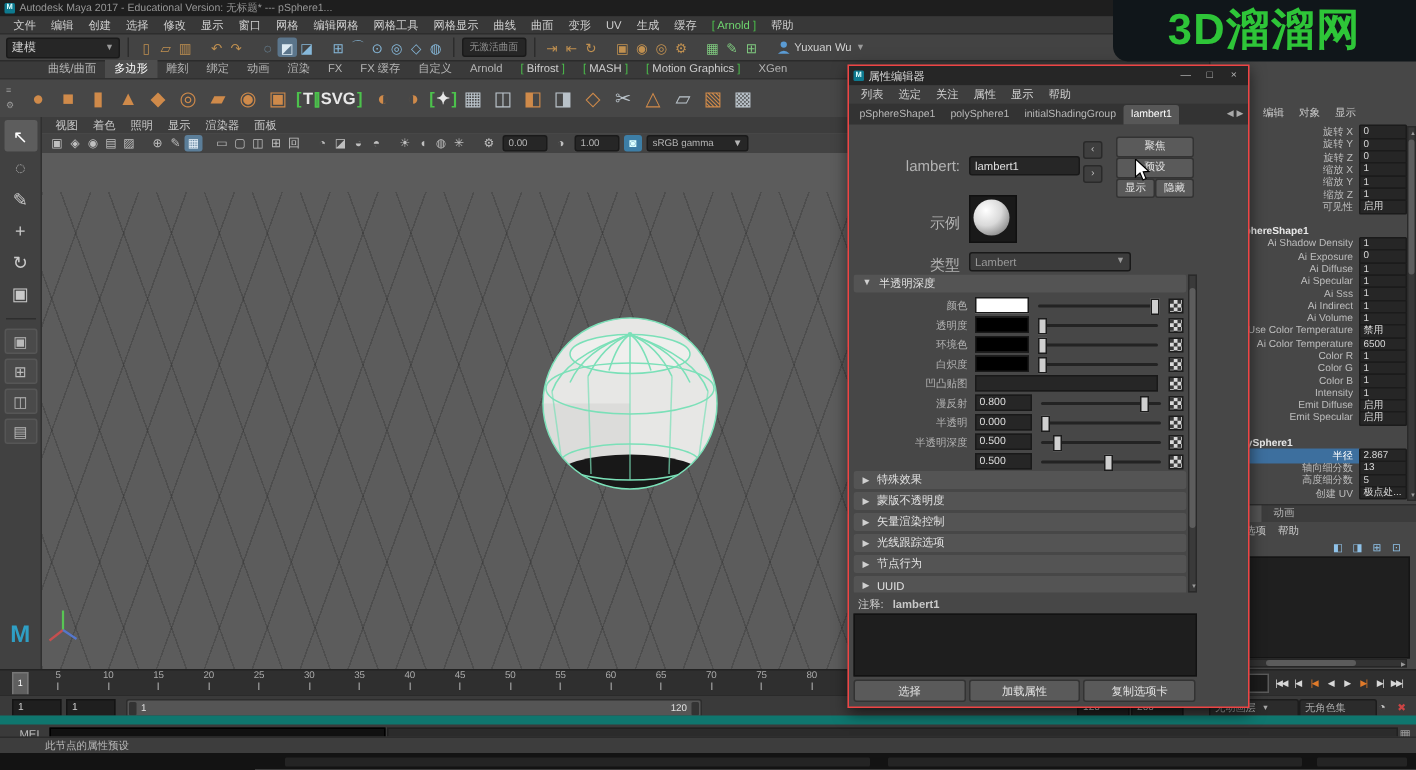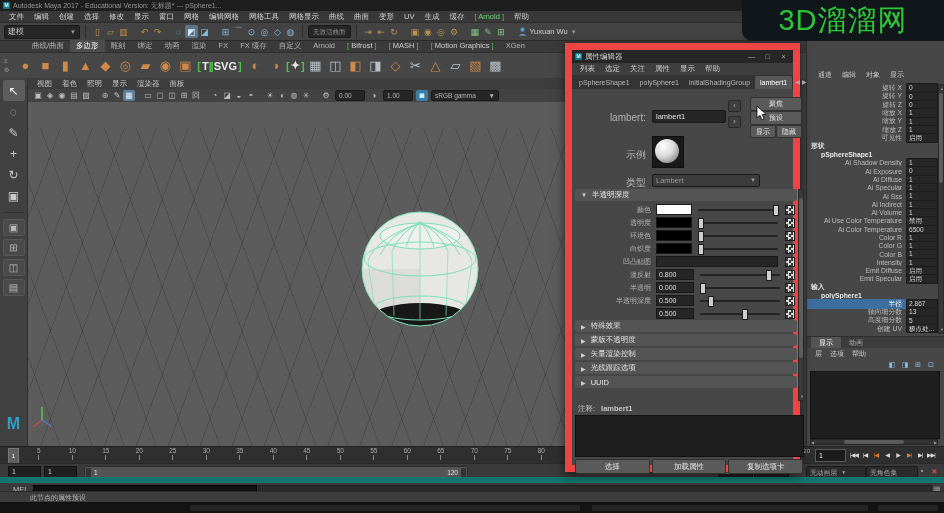--- a/index.html
+++ b/index.html
@@ -84,21 +84,21 @@
   .le-tab{padding:0 8px;font-size:7px;line-height:12px;color:#b5b5b5}
   .le-tab.active{background:#555;color:#fff}
   .le-menus{position:absolute;left:0;top:309px;width:138px;height:10px;display:flex;padding-left:4px;box-sizing:border-box}
   .le-menus .mi{padding:0 4px;font-size:7px;color:#c9c9c9}
   .le-icons{position:absolute;right:8px;top:320px;display:flex;gap:3px}
   .le-ico{width:10px;height:9px;display:flex;align-items:center;justify-content:center;font-size:7px;color:#8fc2e9}
   .le-list{position:absolute;left:3px;top:331px;width:128px;height:66px;background:#1f1f1f;border:1px solid #151515}
   .hsb{position:absolute;left:3px;top:399px;width:128px;height:6px;background:#333;border:1px solid #262626;display:flex;justify-content:space-between;align-items:center;font-size:4px;color:#999;box-sizing:border-box}
   .hsb .thumb{height:4px;width:60px;background:#5b5b5b;border-radius:2px}
   
-  .ae{left:565px;top:43px;width:235px;height:429px;background:#474747;border:7px solid #ef4444;box-shadow:0 3px 10px rgba(0,0,0,.6);z-index:50;box-sizing:border-box}
+  .ae{left:565px;top:43px;width:268px;height:429px;background:#474747;border:1px solid #ef4444;box-shadow:0 3px 10px rgba(0,0,0,.6);z-index:50;box-sizing:border-box}
   .ae-title{height:13px;background:#262626;display:flex;align-items:center;gap:3px;padding:0 3px}
   .ae-title .t{font-size:7.5px;color:#d6d6d6;flex:1}
   .wbtn{width:13px;height:10px;display:flex;align-items:center;justify-content:center;font-size:7px;color:#b5b5b5}
   .ae-menus{height:12px;background:#3e3e3e;display:flex;align-items:center;padding-left:3px}
   .ae-menus .mi{padding:0 5px;font-size:7.5px;color:#cfcfcf}
   .ae-tabs{height:14px;background:#333;display:flex;align-items:flex-end;padding-left:2px}
   .ae-tab{padding:0 5px;font-size:7px;line-height:13px;color:#b8b8b8;white-space:nowrap}
   .ae-tab.active{background:#575757;color:#fff;border-radius:2px 2px 0 0}
   .ae-tabar{margin-left:auto;display:flex;gap:2px;padding:0 3px;font-size:6px;color:#aaa;line-height:13px}
   .ae-lab{position:absolute;text-align:right;font-size:10px;color:#b3b3b3}
@@ -148,21 +148,21 @@
   .melrow{left:0;top:477px;width:944px;height:14px;background:#3a3a3a;border-top:6px solid #0f766e}
   .mel-l{position:absolute;left:13px;top:2px;font-size:7.5px;color:#bdbdbd;line-height:10px}
   .mel-in{position:absolute;left:33px;top:2px;width:222px;height:9px;background:#111;border:1px solid #000}
   .mel-out{position:absolute;left:258px;top:2px;width:672px;height:9px;background:#2b2b2b;border:1px solid #202020}
   .mel-grid{position:absolute;left:933px;top:2px;font-size:8px;color:#9a9a9a}
   .helpline{left:0;top:491px;width:944px;height:11px;background:#3d3d3d;border-top:1px solid #2b2b2b;font-size:7px;color:#b8b8b8;line-height:11px;padding-left:30px;box-sizing:border-box}
   .bstrip{left:0;top:502px;width:944px;height:11px;background:#131313}
   .bseg{position:absolute;top:3px;height:6px;background:#242424;border-radius:1px}
   
   .wm{left:742px;top:0;width:202px;height:41px;background:#10161a;border-radius:0 0 0 10px;display:flex;align-items:center;justify-content:center;z-index:60}
-  .wm .t{font-size:29px;font-weight:normal;color:#2ec538;letter-spacing:1px;line-height:41px;white-space:nowrap}
+  .wm .t{font-size:29px;font-weight:bold;color:#2ec538;letter-spacing:1px;line-height:41px;white-space:nowrap}
   .cursor{left:756px;top:106px;z-index:80}
   .sphere{left:352px;top:206px;z-index:5}
   .gizmo{left:30px;top:404px;z-index:5}
 </style>
 </head>
 <body>
 
 <div class="abs titlebar">
   <span class="maya-ico">M</span>
   <span>Autodesk Maya 2017 - Educational Version: 无标题*  ---  pSphere1...</span>
@@ -697,20 +697,24 @@
         <div class="sec">
         <span class="ar">▶</span>
         <span class="t">矢量渲染控制</span>
       </div>
         <div class="sec">
         <span class="ar">▶</span>
         <span class="t">光线跟踪选项</span>
       </div>
         <div class="sec">
         <span class="ar">▶</span>
+        <span class="t">节点行为</span>
+      </div>
+        <div class="sec">
+        <span class="ar">▶</span>
         <span class="t">UUID</span>
       </div>
       </div>
   </div>
   <div class="ae-sb">
       <div class="thumb"></div>
       <span class="sb-ar" style="bottom:1px;left:0">▼</span>
     </div>
   <div class="notes-l">
     <span>注释:</span>

